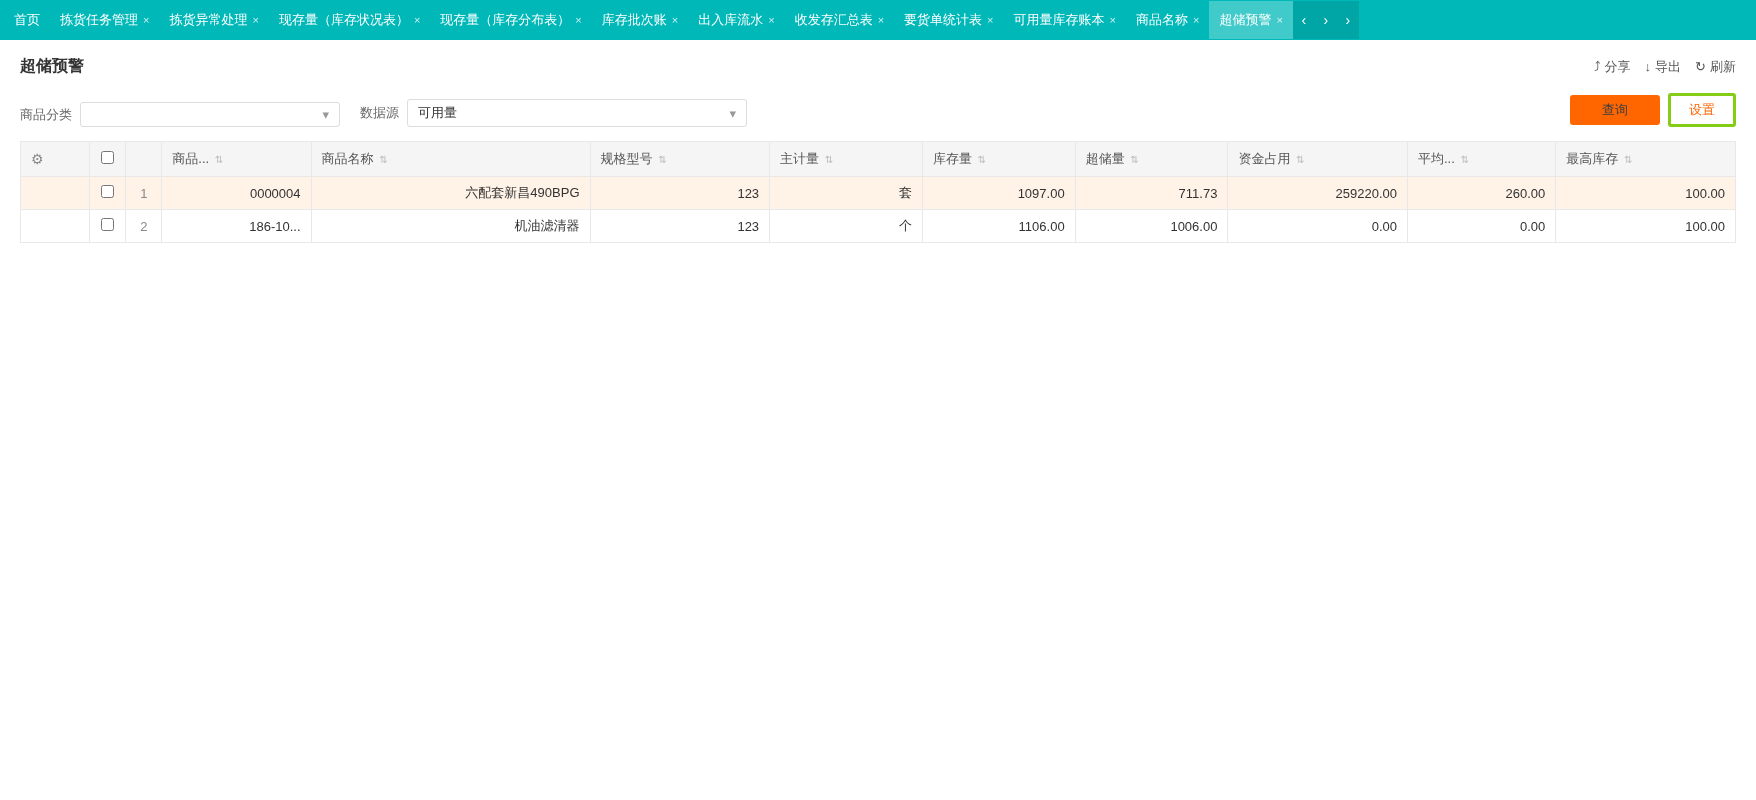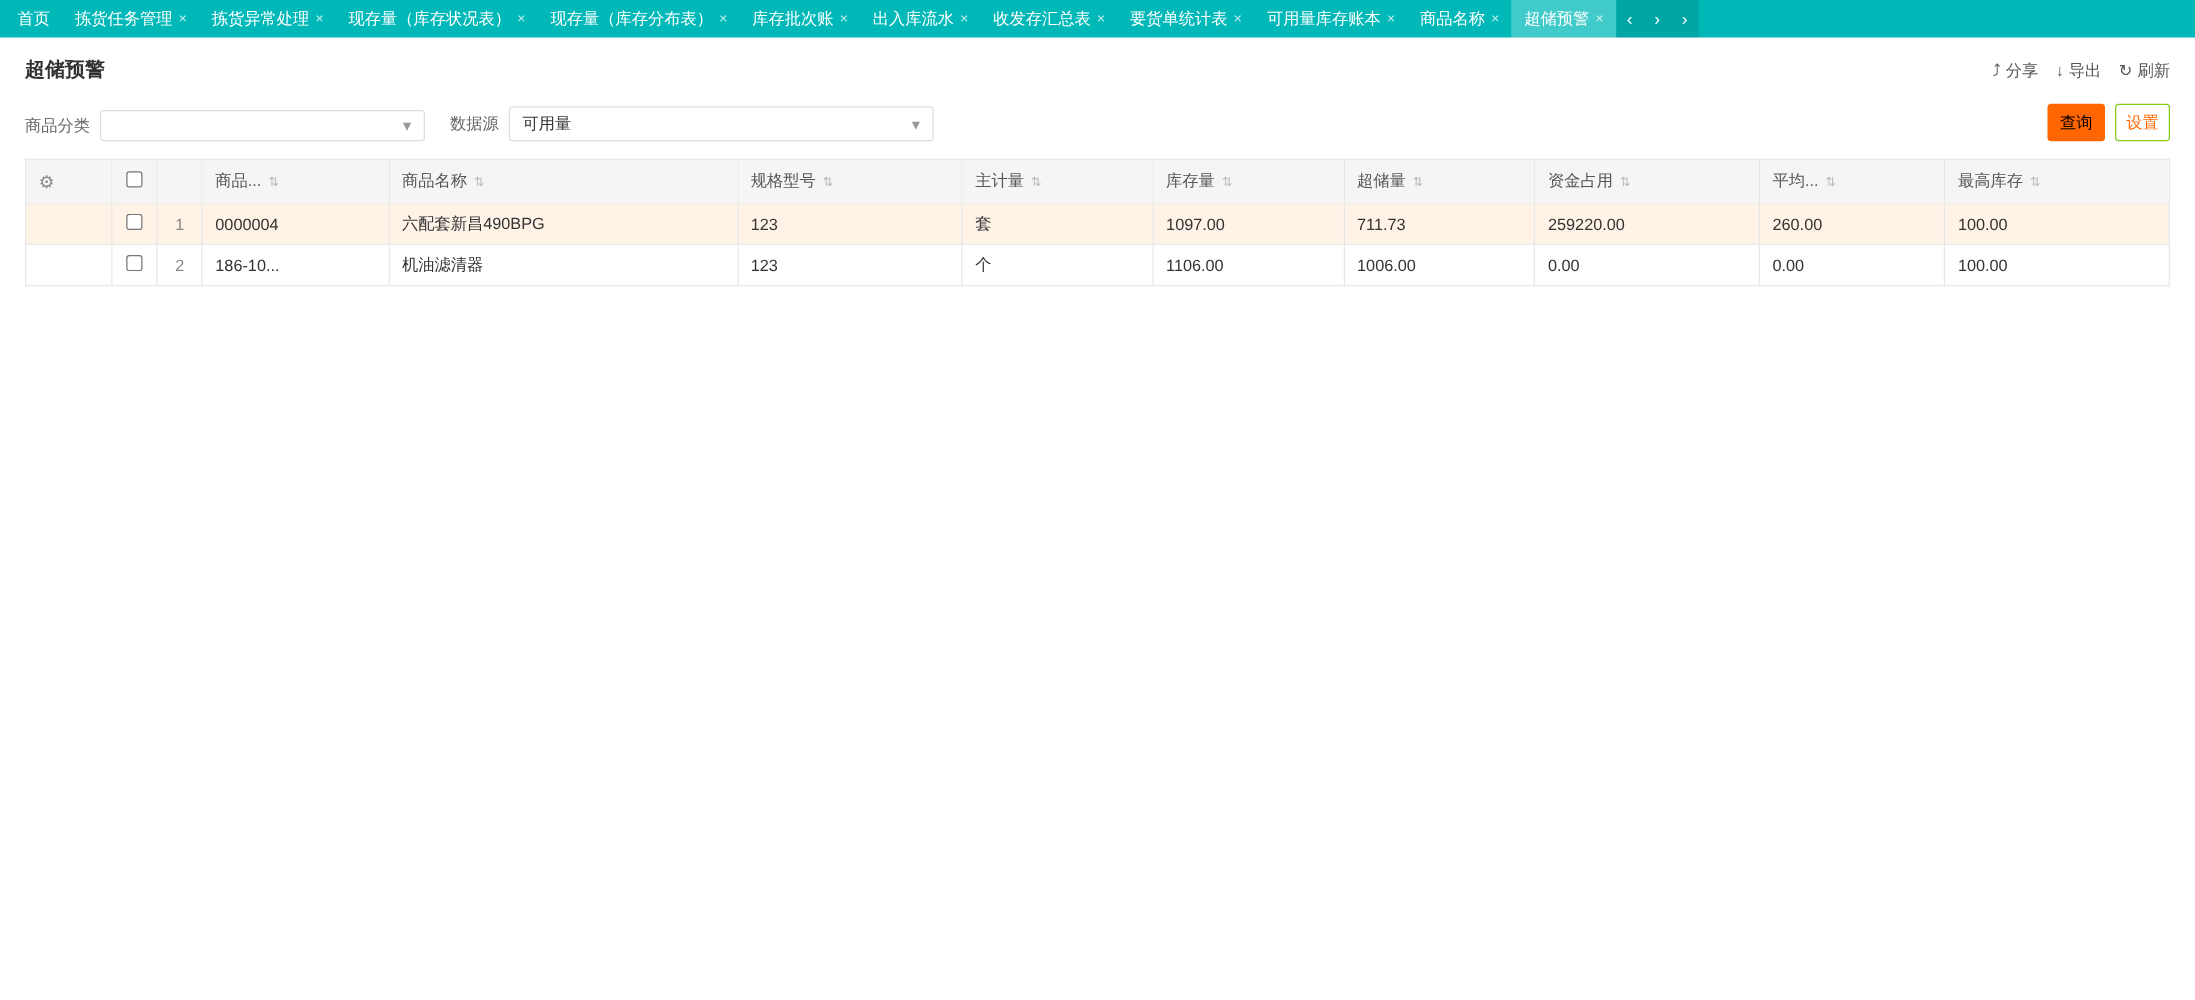--- a/index.html
+++ b/index.html
@@ -3,21 +3,21 @@
   <meta charset="utf-8">
   <style>
     * { box-sizing: border-box; margin: 0; padding: 0; }
     body { font-family: 'Microsoft YaHei', Arial, sans-serif; font-size: 13px; color: #333; background: #fff; overflow-x: hidden; }
 
     
     .nav-bar {
       display: flex;
       align-items: center;
       background: #00b8b8;
-      height: 30px;
+      height: 40px;
       padding: 0 4px;
       overflow: hidden;
       position: relative;
     }
     .nav-item {
       display: flex;
       align-items: center;
       color: #fff;
       padding: 0 10px;
       height: 38px;
@@ -105,34 +105,34 @@
       background: #fff;
       min-width: 220px;
       cursor: pointer;
       justify-content: space-between;
     }
     .filter-select .arrow { color: #999; margin-left: 8px; }
     .filter-select-wide { min-width: 340px; gap: 16px; }
 
     .btn-query {
       background: #f60;
-      color: #000000;
+      color: #404040;
       border: none;
       border-radius: 3px;
-      padding: 6px 10px;
+      padding: 6px 32px;
       cursor: pointer;
       font-size: 13px;
       margin-left: auto;
     }
     .btn-set {
       background: #fff;
       color: #f60;
-      border: 1px solid #84cc16;
+      border: 3px solid #84cc16;
       border-radius: 3px;
-      padding: 5px 8px;
+      padding: 5px 18px;
       cursor: pointer;
       font-size: 13px;
     }
     .filter-right {
       display: flex;
       align-items: center;
       gap: 8px;
       margin-left: auto;
     }
 
@@ -149,21 +149,21 @@
       text-align: left;
       color: #555;
       font-weight: normal;
       white-space: nowrap;
       position: relative;
     }
     .data-table th .sort-icon { color: #bbb; margin-left: 2px; font-size: 10px; }
     .data-table td {
       border: 1px solid #e8e8e8;
       padding: 7px 10px;
-      text-align: left;
+      text-align: right;
       color: #333;
     }
     .data-table tbody tr.highlighted { background: #fff3e8; }
     .data-table .row-num { text-align: center; color: #888; width: 36px; }
     .data-table .col-checkbox { text-align: center; width: 36px; }
 
     .gear-cell { text-align: center; }
     input[type="checkbox"] { cursor: pointer; accent-color: #00b8b8; }
 
     

